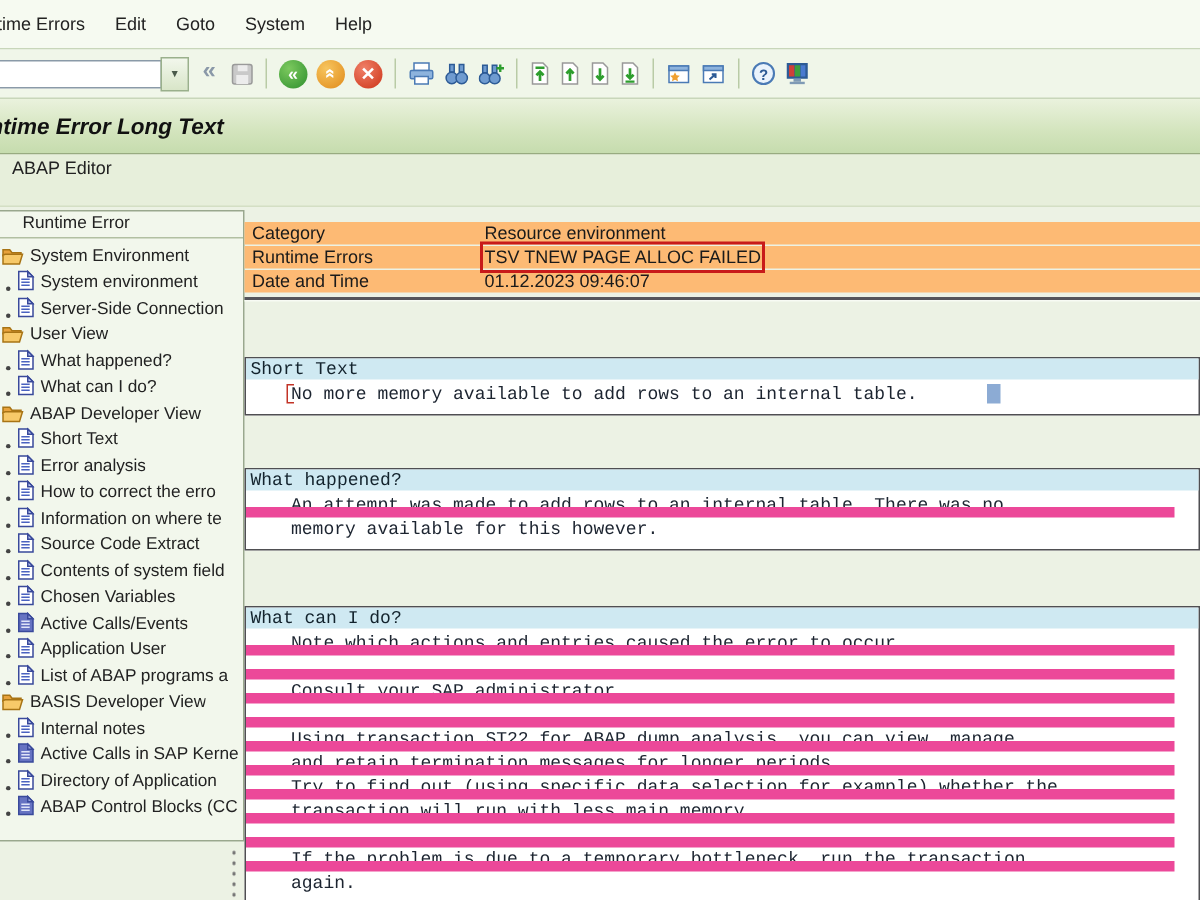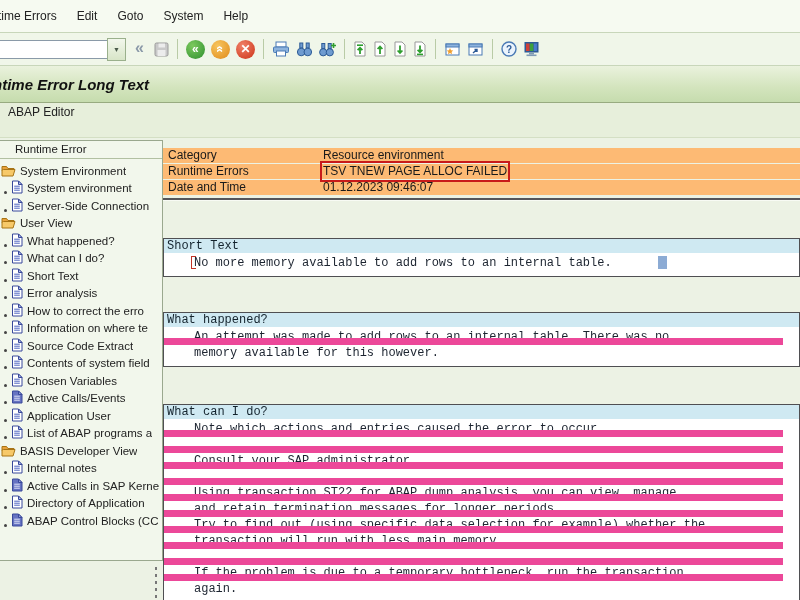--- a/index.html
+++ b/index.html
@@ -251,20 +251,27 @@
       </div>
       <div class="tree-item doc">
         <span class="bullet"></span>
         <svg class="tico" width="12" height="14" viewBox="0 0 12 14">
           <path d="M1.5 1h6L11 4.5V13H1.5z" fill="#fff" stroke="#39499b"></path>
           <path d="M7.5 1L11 4.5H7.5z" fill="#b9c6ef" stroke="#39499b"></path>
           <path d="M3.2 6.2h5.6M3.2 8.2h5.6M3.2 10.2h5.6" stroke="#4a62c0" stroke-width="1"></path>
         </svg>
         <span class="tlabel">What can I do?</span>
       </div>
+      <div class="tree-item folder">
+        <svg class="tico" width="15" height="12" viewBox="0 0 15 12">
+          <path d="M1 1.5h4.5l1.5 2H13v2H1z" fill="#e8a23c" stroke="#a87415"></path>
+          <path d="M2.5 4.5H14L12 11H1L1 5z" fill="#f7c969" stroke="#a87415"></path>
+        </svg>
+        <span class="tlabel">ABAP Developer View</span>
+      </div>
       <div class="tree-item doc">
         <span class="bullet"></span>
         <svg class="tico" width="12" height="14" viewBox="0 0 12 14">
           <path d="M1.5 1h6L11 4.5V13H1.5z" fill="#fff" stroke="#39499b"></path>
           <path d="M7.5 1L11 4.5H7.5z" fill="#b9c6ef" stroke="#39499b"></path>
           <path d="M3.2 6.2h5.6M3.2 8.2h5.6M3.2 10.2h5.6" stroke="#4a62c0" stroke-width="1"></path>
         </svg>
         <span class="tlabel">Short Text</span>
       </div>
       <div class="tree-item doc">

